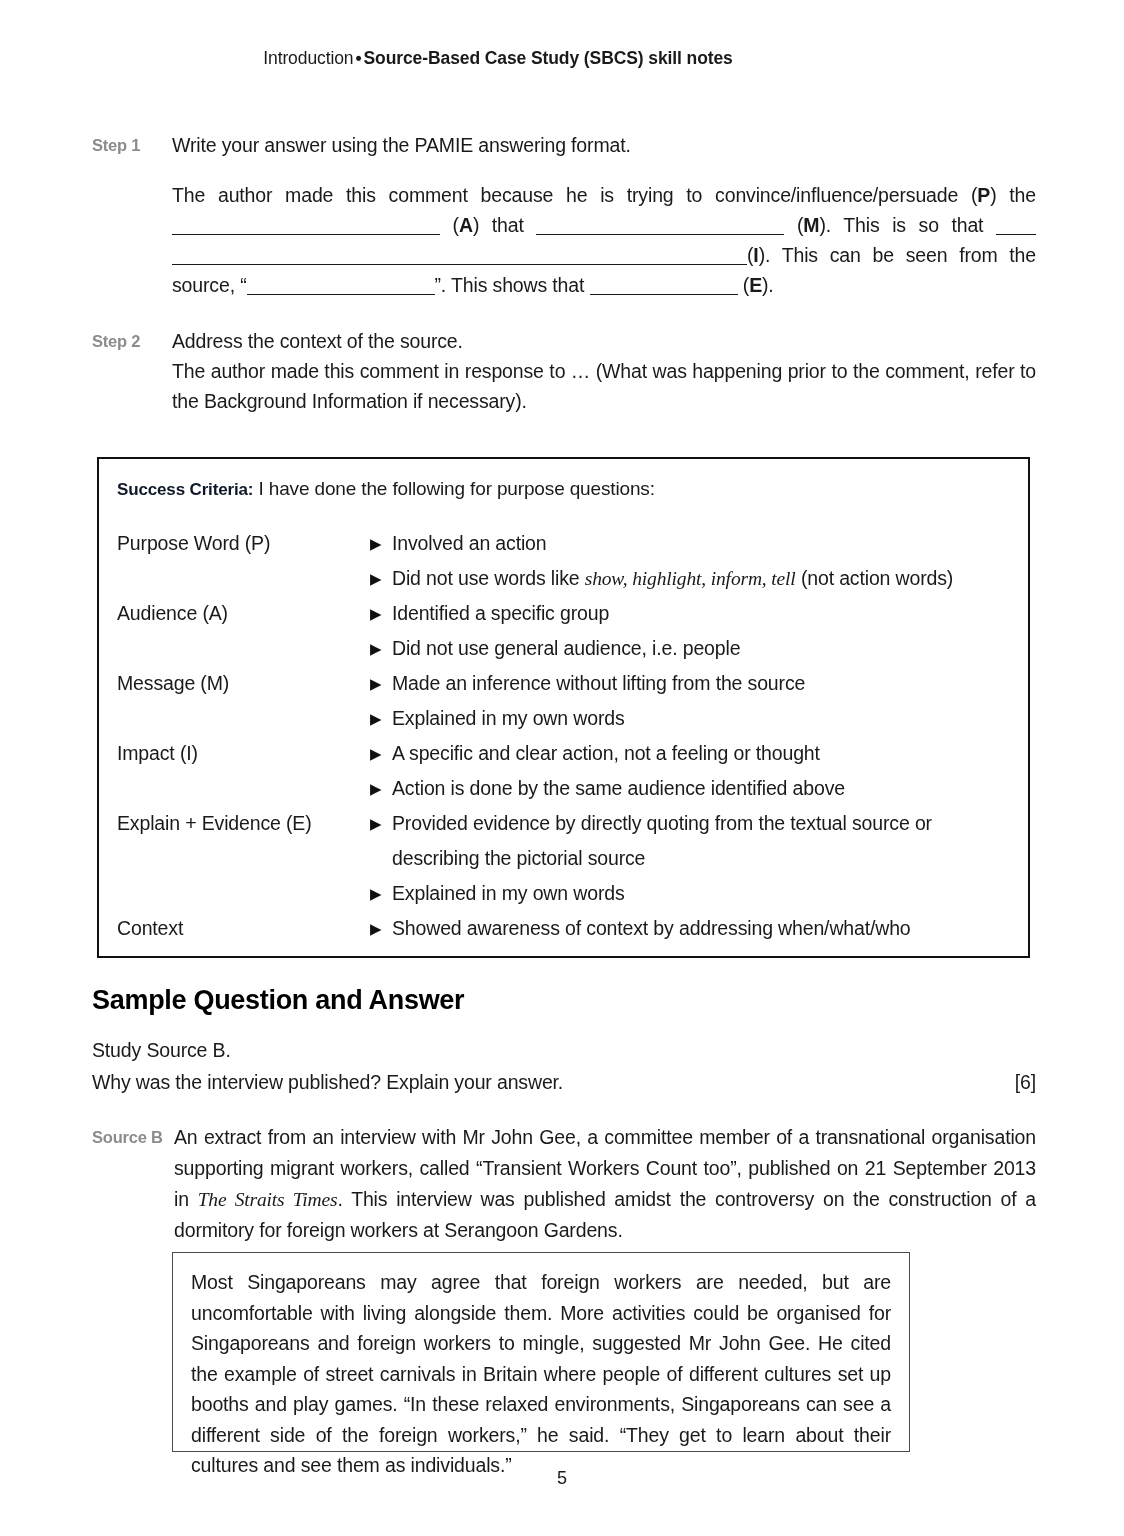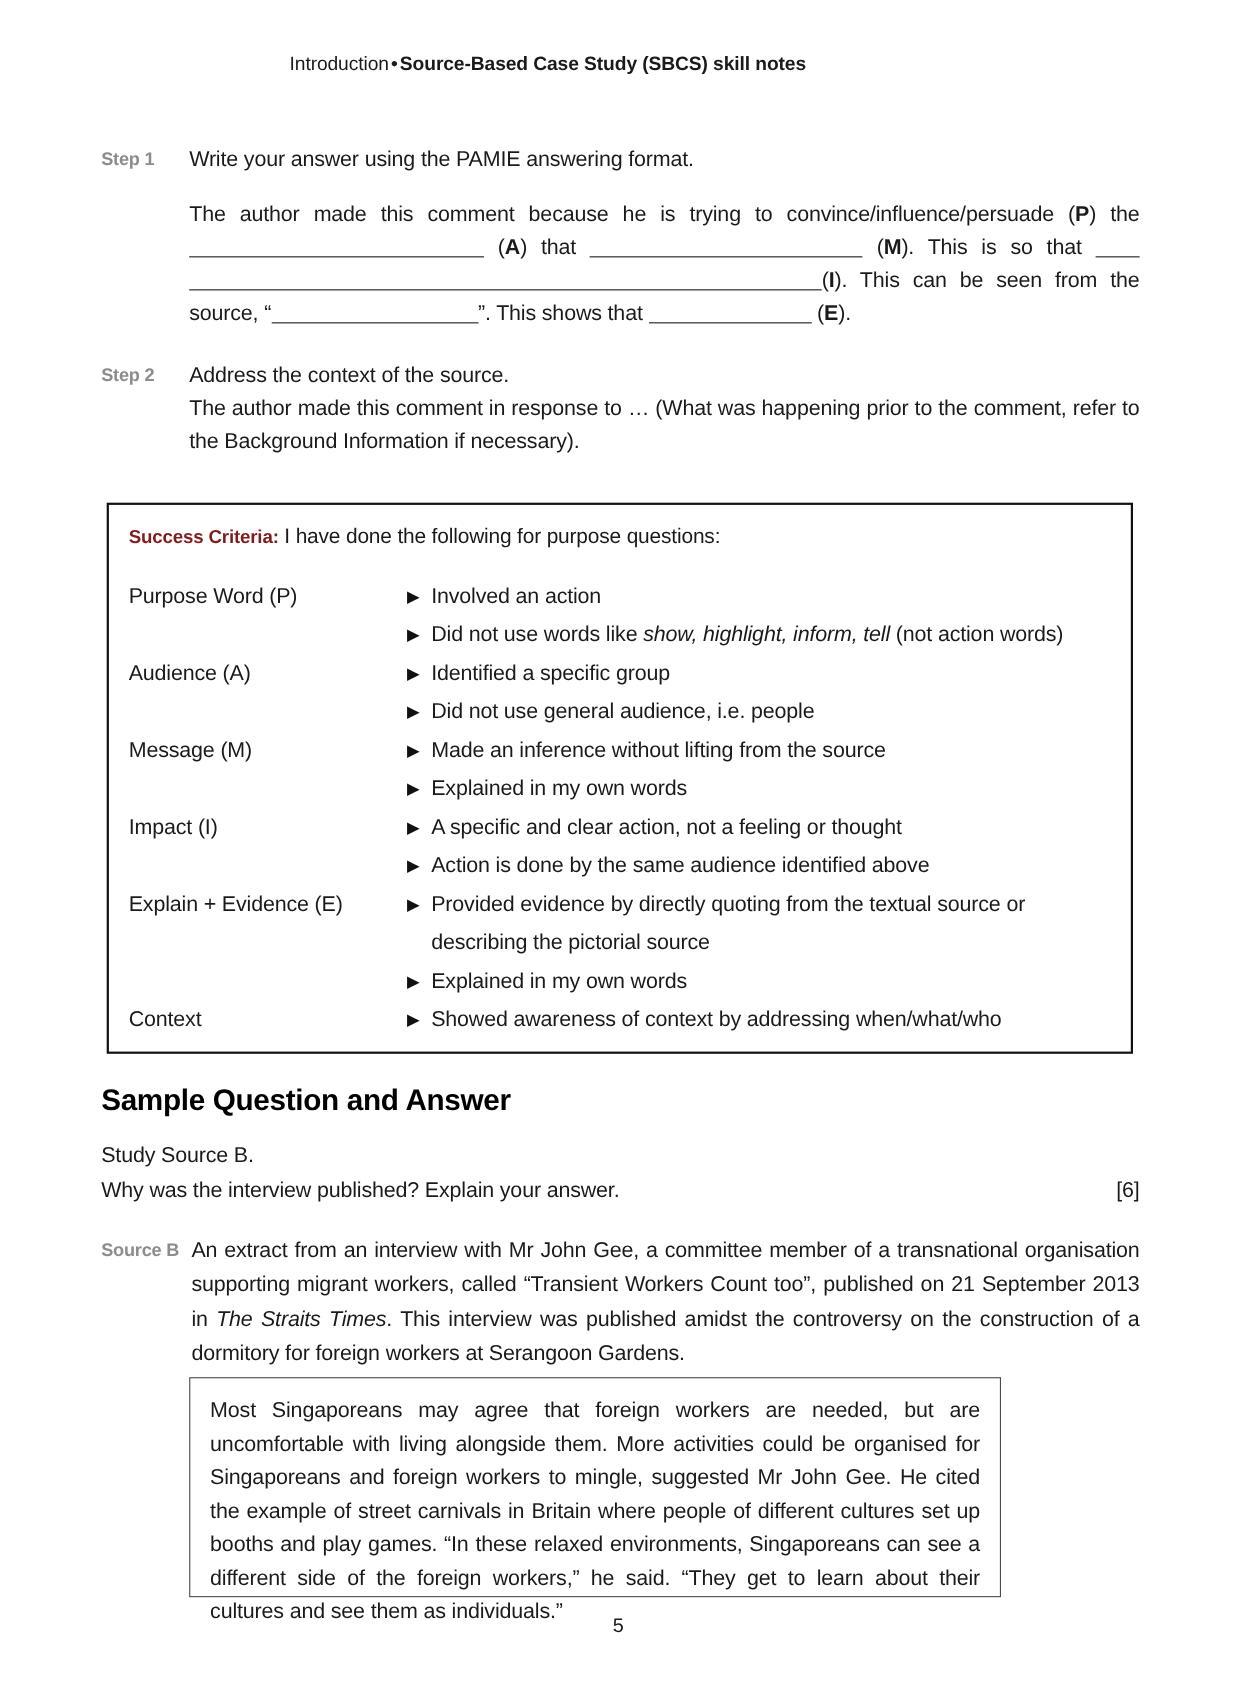--- a/index.html
+++ b/index.html
@@ -64,21 +64,21 @@
   }
   .body-text.nojust { text-align: left; }
 
   .blank {
     display: inline-block;
     border-bottom: 1.6px solid #1a1a1a;
     vertical-align: -3px;
     height: 16px;
   }
   .bold { font-weight: 700; }
-  .ital { font-style: italic; }
+  .ital { font-style: italic; font-family: Liberation Serif, serif; }
 
   .sp-example { margin-top: 0px; }
   .sp-step1 { margin-top: 30px; align-items: center; }
   .sp-pamie { margin-top: 20px; }
   .sp-step2 { margin-top: 26px; justify-content: space-between; }
 
   
   .sc-box {
     position: absolute;
     left: 97px;
@@ -89,21 +89,21 @@
     box-sizing: border-box;
     background: #fff;
   }
   .sc-title {
     margin: 16px 0 0 18px;
     font-size: 19px;
     line-height: 28px;
     letter-spacing: -0.15px;
   }
   .sc-title .sc-label {
-    color: #7f1d1d;
+    color: #0f172a;
     font-weight: 700;
     font-size: 17px;
   }
   .sc-table {
     margin: 22px 0 0 18px;
     width: 890px;
   }
   .sc-row {
     display: flex;
     align-items: flex-start;

